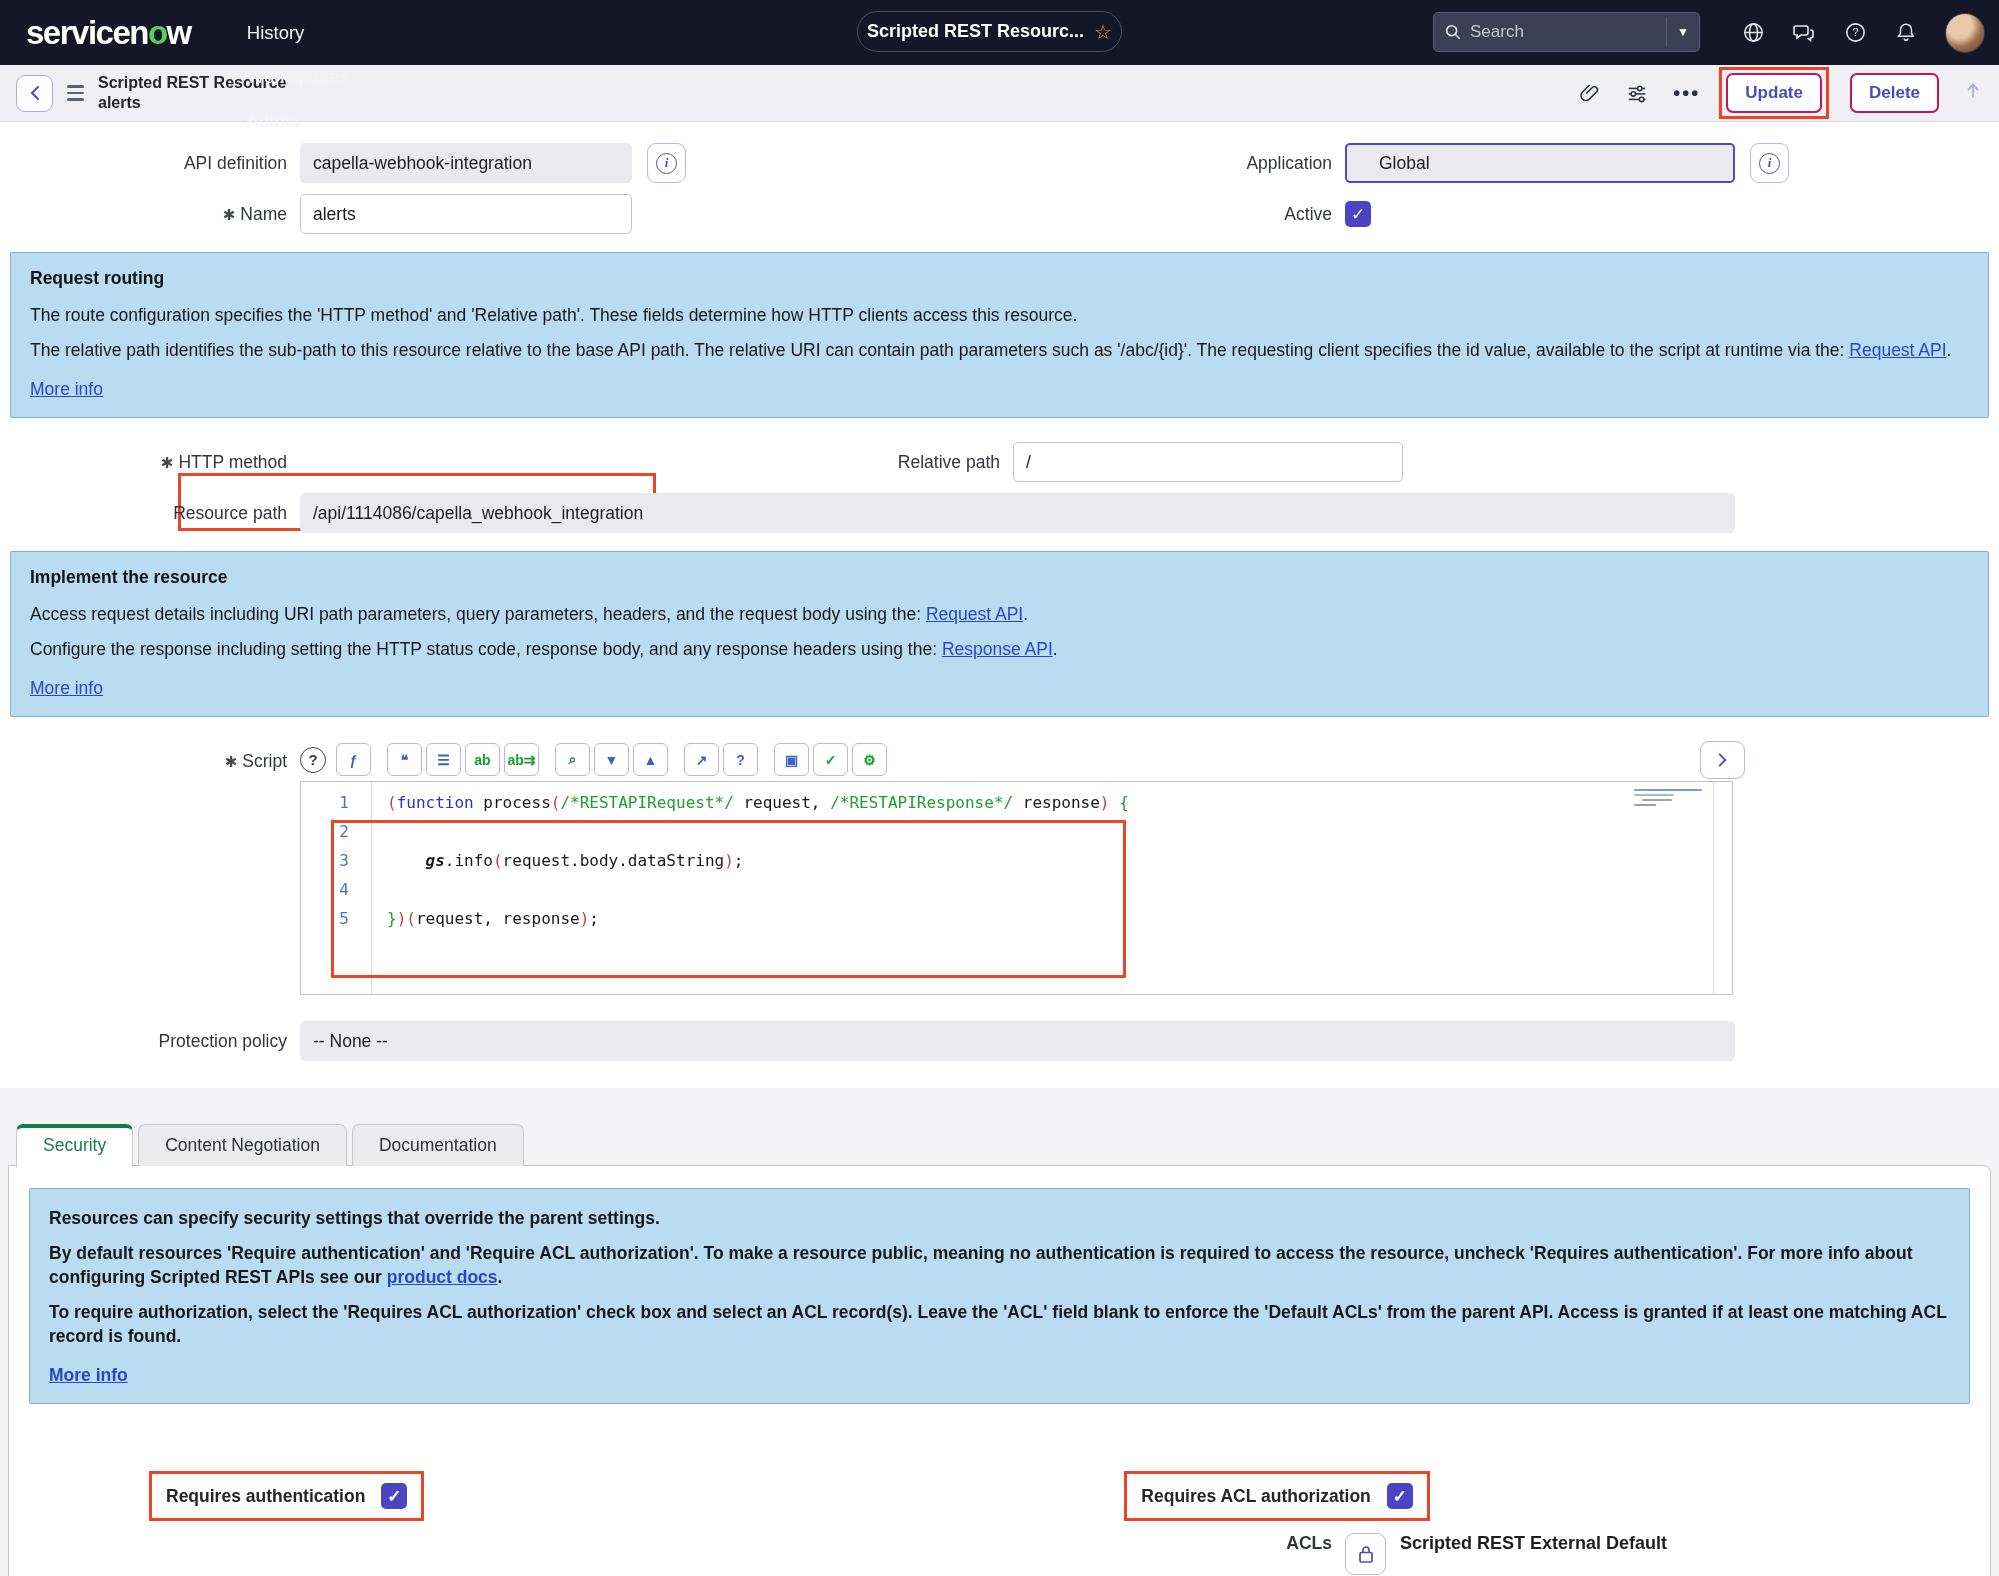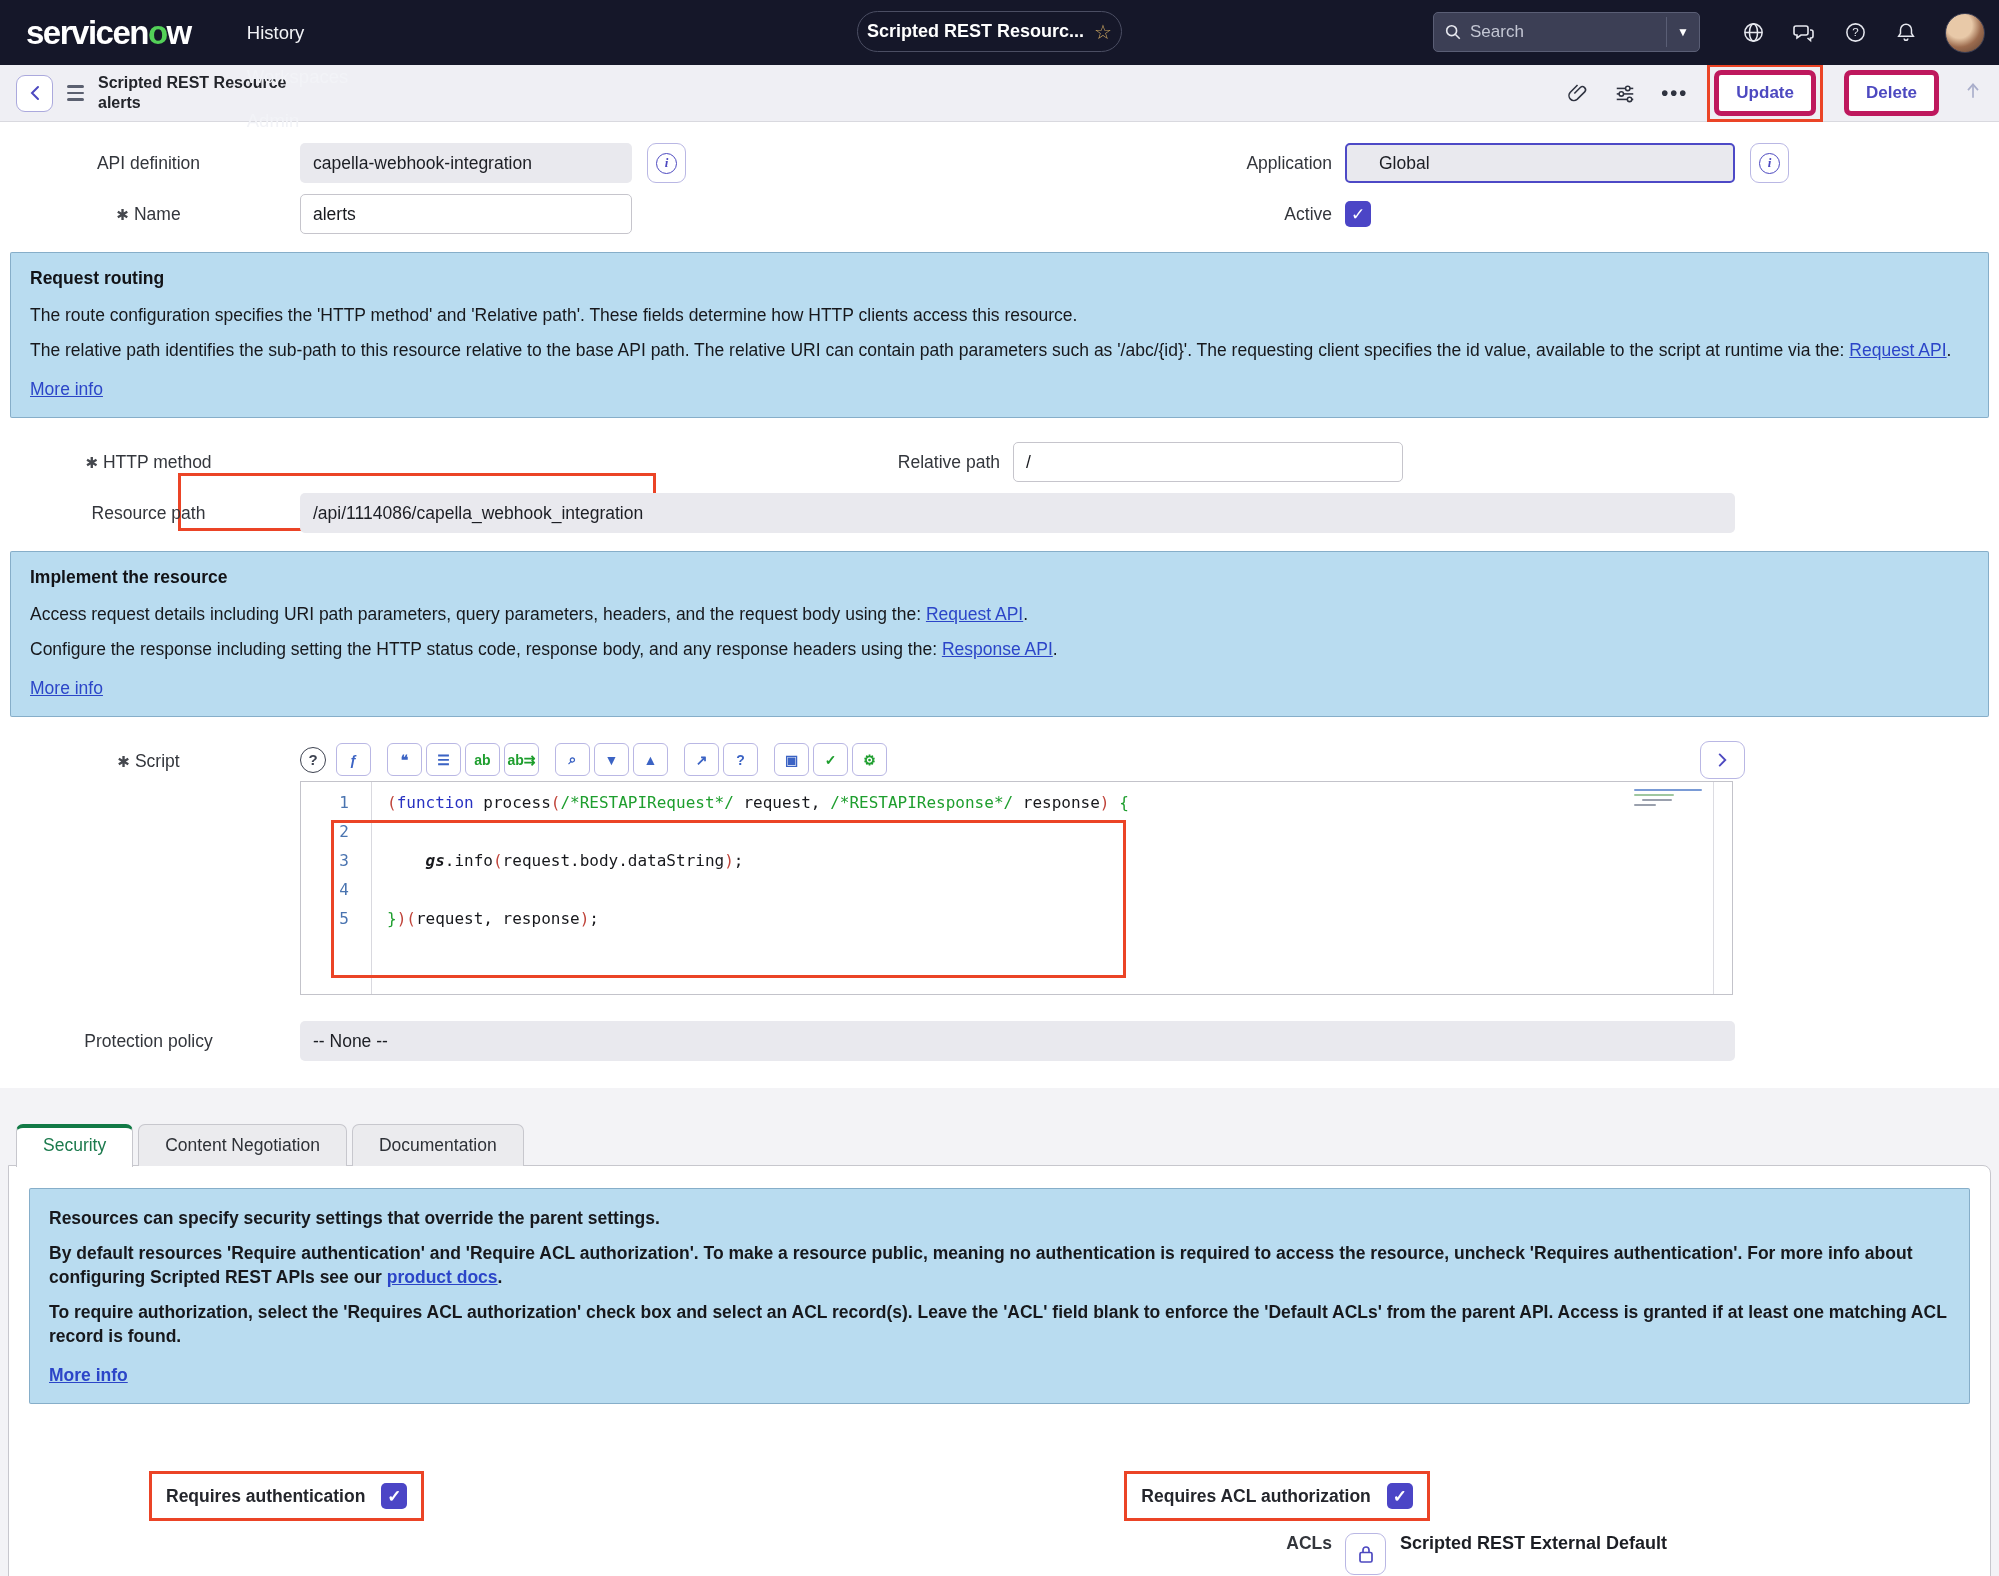--- a/index.html
+++ b/index.html
@@ -25,31 +25,31 @@
 
   
   .form-header { height: 57px; background: #efeff4; border-bottom: 1px solid #d9d9df; display: flex; align-items: center; padding: 0 16px; gap: 14px; }
   .back-btn { width: 37px; height: 37px; background: #fff; border: 1px solid #aba9dd; border-radius: 9px; display: flex; align-items: center; justify-content: center; }
   .menu-ic { display: flex; flex-direction: column; gap: 4px; }
   .menu-ic i { display: block; width: 17px; height: 2.5px; background: #5b6070; border-radius: 2px; }
   .title-block { line-height: 20px; font-weight: bold; font-size: 16px; color: #23252b; }
   .hdr-right { margin-left: auto; display: flex; align-items: center; gap: 24px; }
   .hdr-ic { color: #2f3340; display: flex; align-items: center; }
   .dots { font-size: 20px; letter-spacing: 2px; color: #2f3340; font-weight: bold; }
-  .btn { background: #fff; border: 5px solid #be185d; border-radius: 7px; color: #4d49c0; font-weight: bold; font-size: 17px; padding: 8px 17px; font-family: inherit; cursor: pointer; }
+  .btn { background: #fff; border: 2px solid #be185d; border-radius: 7px; color: #4d49c0; font-weight: bold; font-size: 17px; padding: 8px 17px; font-family: inherit; cursor: pointer; }
   .uparrow { color: #a9aecb; }
 
   
   .annot { border: 3px solid #eb4426; margin-top: 40px; }
   .annot-wrap-btn { display: inline-flex; padding: 3px 4px; margin: -6px -3px -6px -5px; }
 
   
   .form-body { padding-top: 21px; }
   .frow { display: flex; align-items: center; margin-bottom: 11px; position: relative; }
-  .lbl { width: 300px; padding-right: 13px; text-align: center; color: #33363c; font-size: 17.5px; flex: none; padding-left: 10px; }
+  .lbl { width: 300px; padding-right: 13px; text-align: right; color: #33363c; font-size: 17.5px; flex: none; padding-left: 10px; }
   .lblr { width: 713px; padding-right: 13px; text-align: right; color: #33363c; font-size: 17.5px; flex: none; }
   .mand { color: #45484e; font-size: 15px; margin-right: 5px; }
   .ctl { width: 332px; flex: none; }
   .ctlr { width: 390px; flex: none; }
   .ctlw { width: 1435px; flex: none; }
   .inp { width: 100%; height: 40px; border: 1px solid #c6c5cc; border-radius: 5px; font-size: 17.5px; padding: 0 12px; font-family: inherit; color: #181a1f; background: #fff; }
   .ro { height: 40px; background: #e9e9ee; border-radius: 5px; font-size: 17.5px; padding: 0 13px; display: flex; align-items: center; color: #1c1e24; }
   .focused { background: #e9e9ee; border: 2px solid #4d49c6; padding-left: 32px; }
   .selectbox { height: 40px; border: 1px solid #c6c5cc; border-radius: 5px; background: #fff; display: flex; align-items: center; padding: 0 13px; font-size: 17.5px; color: #181a1f; width: 100%; justify-content: space-between; }
   .info-btn { width: 39px; height: 40px; margin-left: 15px; background: #fff; border: 1px solid #b9b7e4; border-radius: 9px; display: flex; align-items: center; justify-content: center; flex: none; }

